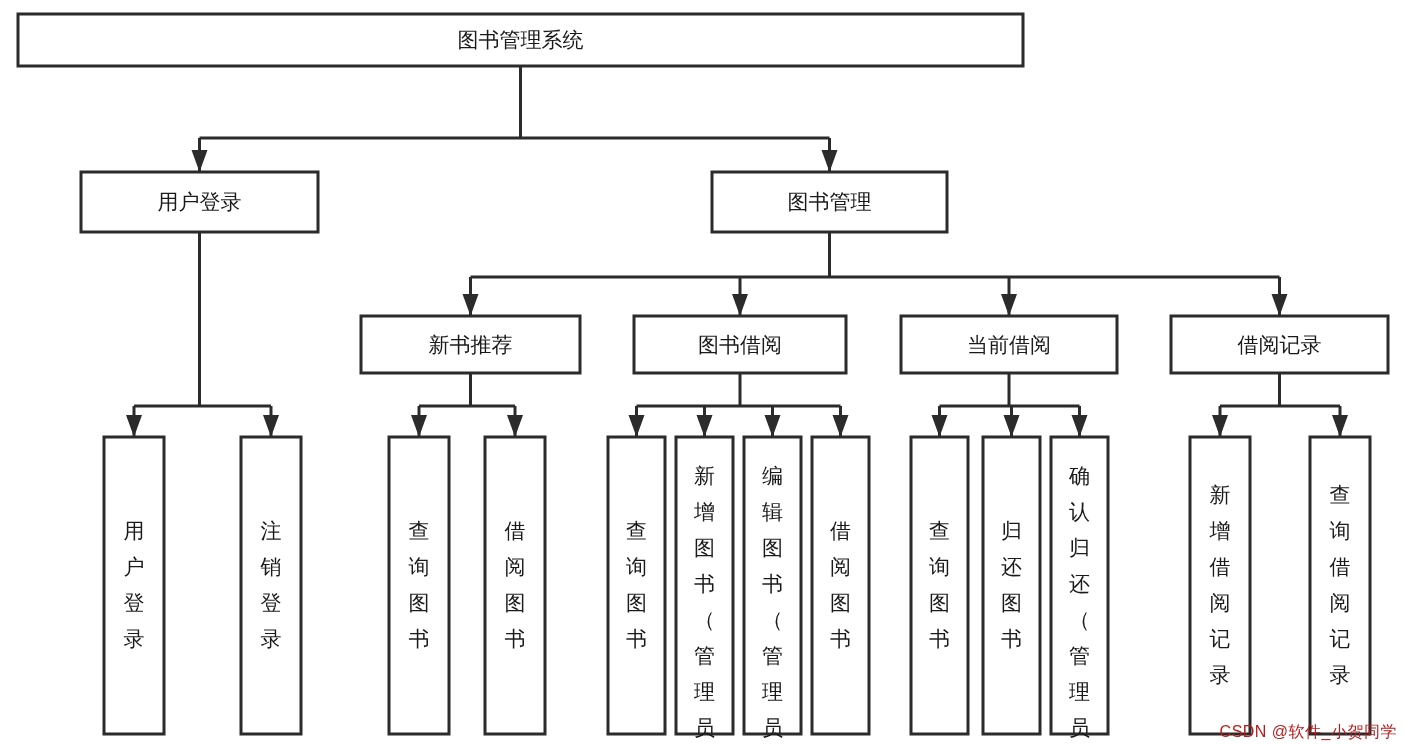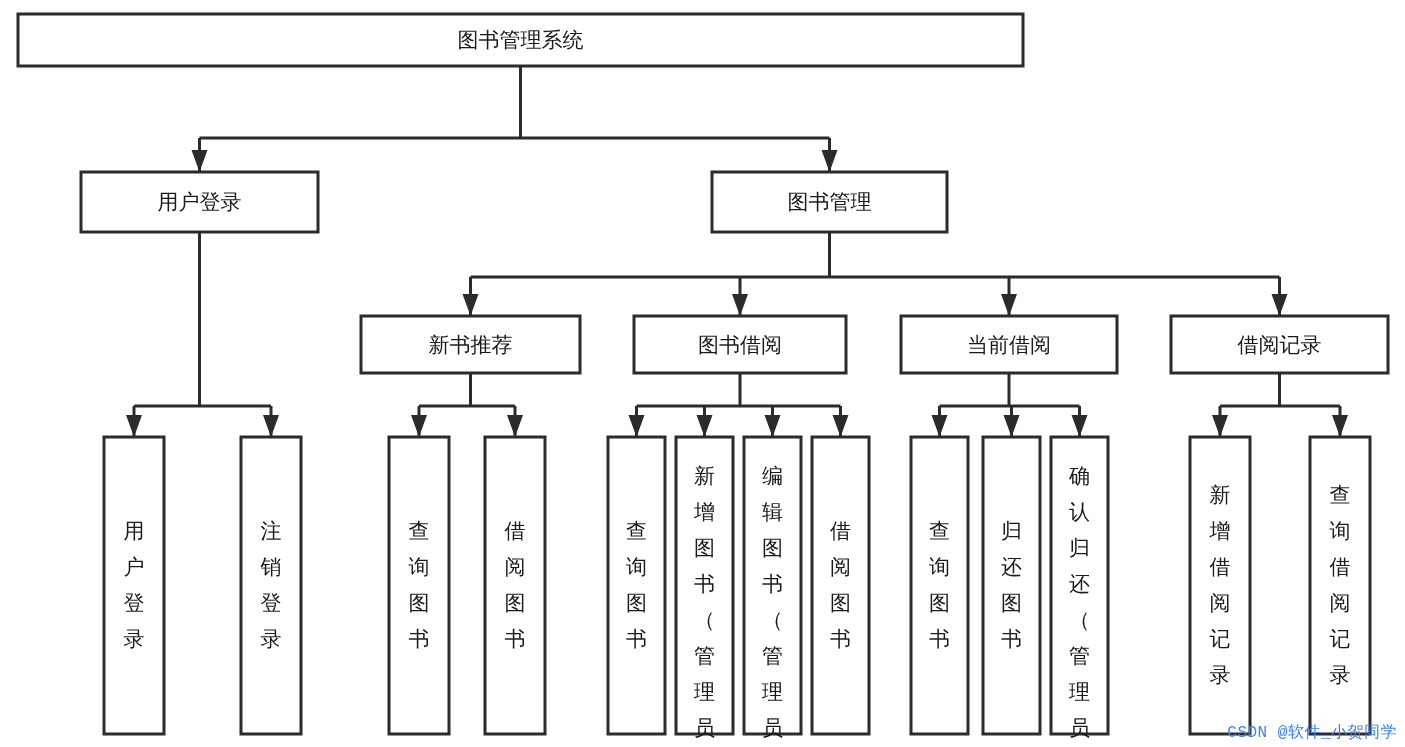--- a/index.html
+++ b/index.html
@@ -41,23 +41,23 @@
     fill: #1a1a1a;
     font-family: "DejaVu Sans", "Liberation Sans", sans-serif;
     font-size: 21px;
     text-anchor: middle;
     dominant-baseline: middle;
   }
   .watermark-text {
     position: absolute;
     right: 8px;
     bottom: 4px;
-    font-family: Liberation Mono, monospace;
+    font-family: Liberation Sans, sans-serif;
     font-size: 16px;
-    color: #3b82f6;
+    color: #b91c1c;
     white-space: nowrap;
     letter-spacing: 0.5px;
     user-select: none;
   }
 </style>
 </head>
 <body>
 
 <div id="diagram-root">
   <svg id="diagram-svg" width="1405" height="747" viewBox="0 0 1405 747" xmlns="http://www.w3.org/2000/svg">

